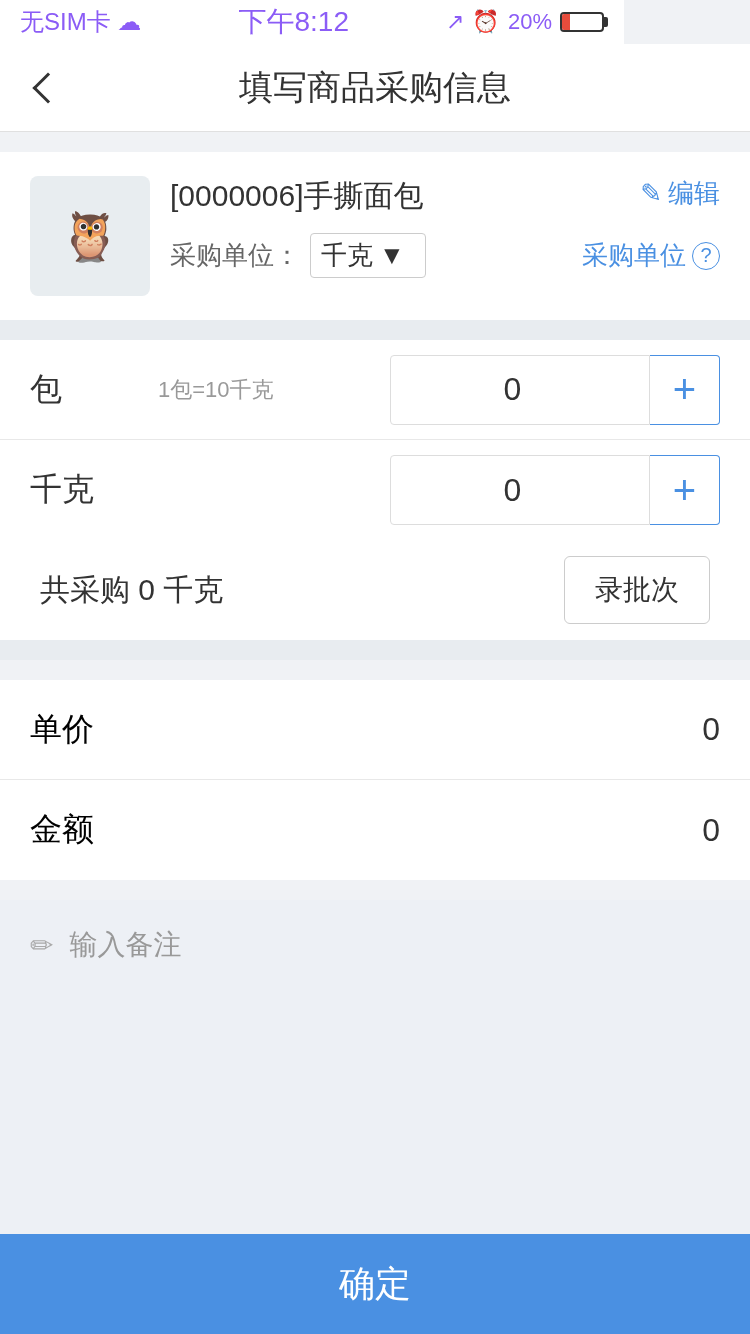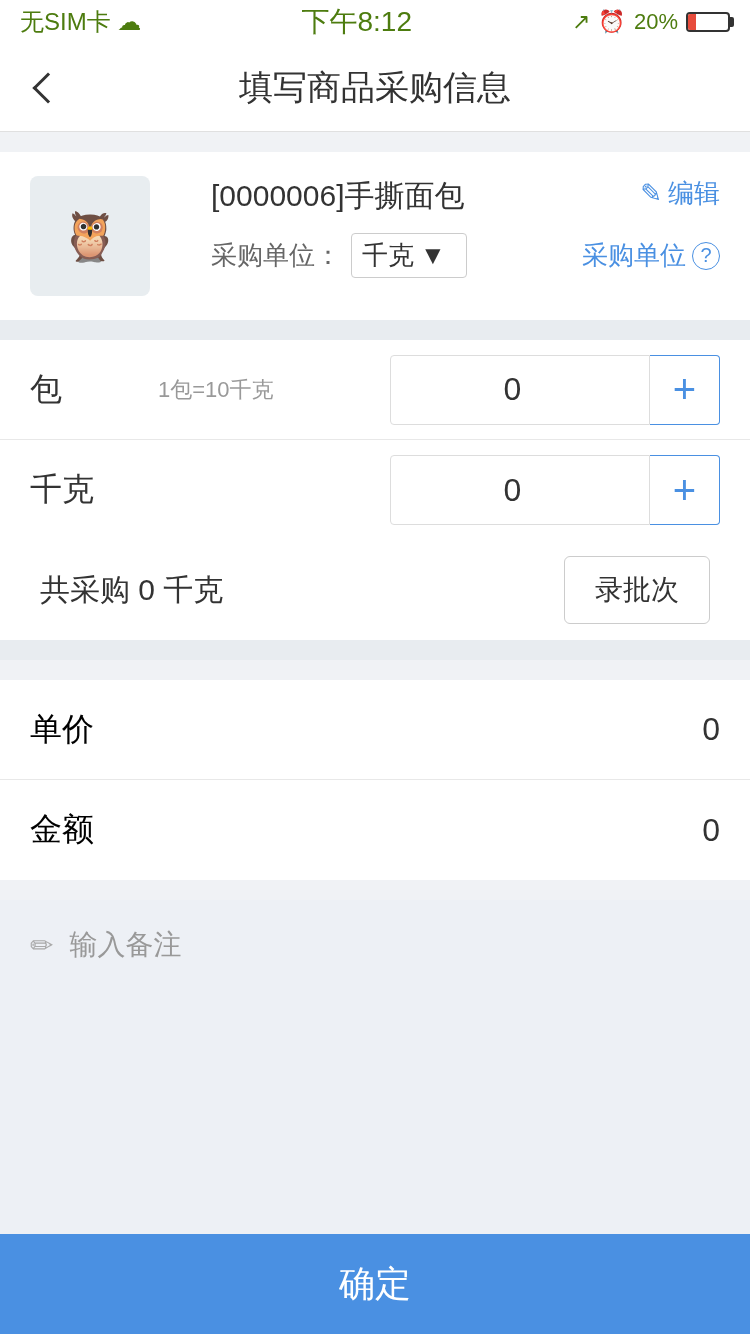--- a/index.html
+++ b/index.html
@@ -9,29 +9,29 @@
       min-height: 1334px;
       background: #f0f2f5;
       font-family: -apple-system, "PingFang SC", "Helvetica Neue", sans-serif;
       font-size: 28px;
       color: #333;
       position: relative;
     }
 
     
     .status-bar {
-      width: 750px;
+      width: 624px;
       height: 44px;
       background: #fff;
       display: flex;
       align-items: center;
       justify-content: space-between;
       padding: 16px 20px;
       font-size: 24px;
-      color: #4d7c0f;
+      color: #8b5cf6;
     }
     .status-left { display: flex; align-items: center; gap: 8px; }
     .status-center { font-size: 28px; font-weight: 500; }
     .status-right { display: flex; align-items: center; gap: 8px; font-size: 22px; }
     .battery {
       width: 44px; height: 20px;
       border: 2px solid #333;
       border-radius: 4px;
       position: relative;
       display: flex; align-items: center;
@@ -104,21 +104,20 @@
       align-items: center;
       justify-content: center;
       flex-shrink: 0;
     }
     .product-img-owl {
       font-size: 48px;
       color: #666;
     }
     .product-info {
       flex: 1;
-      margin-left: 41px;
     }
     .product-header {
       display: flex;
       justify-content: space-between;
       align-items: flex-start;
       margin-bottom: 16px;
     }
     .product-name {
       font-size: 30px;
       color: #333;

